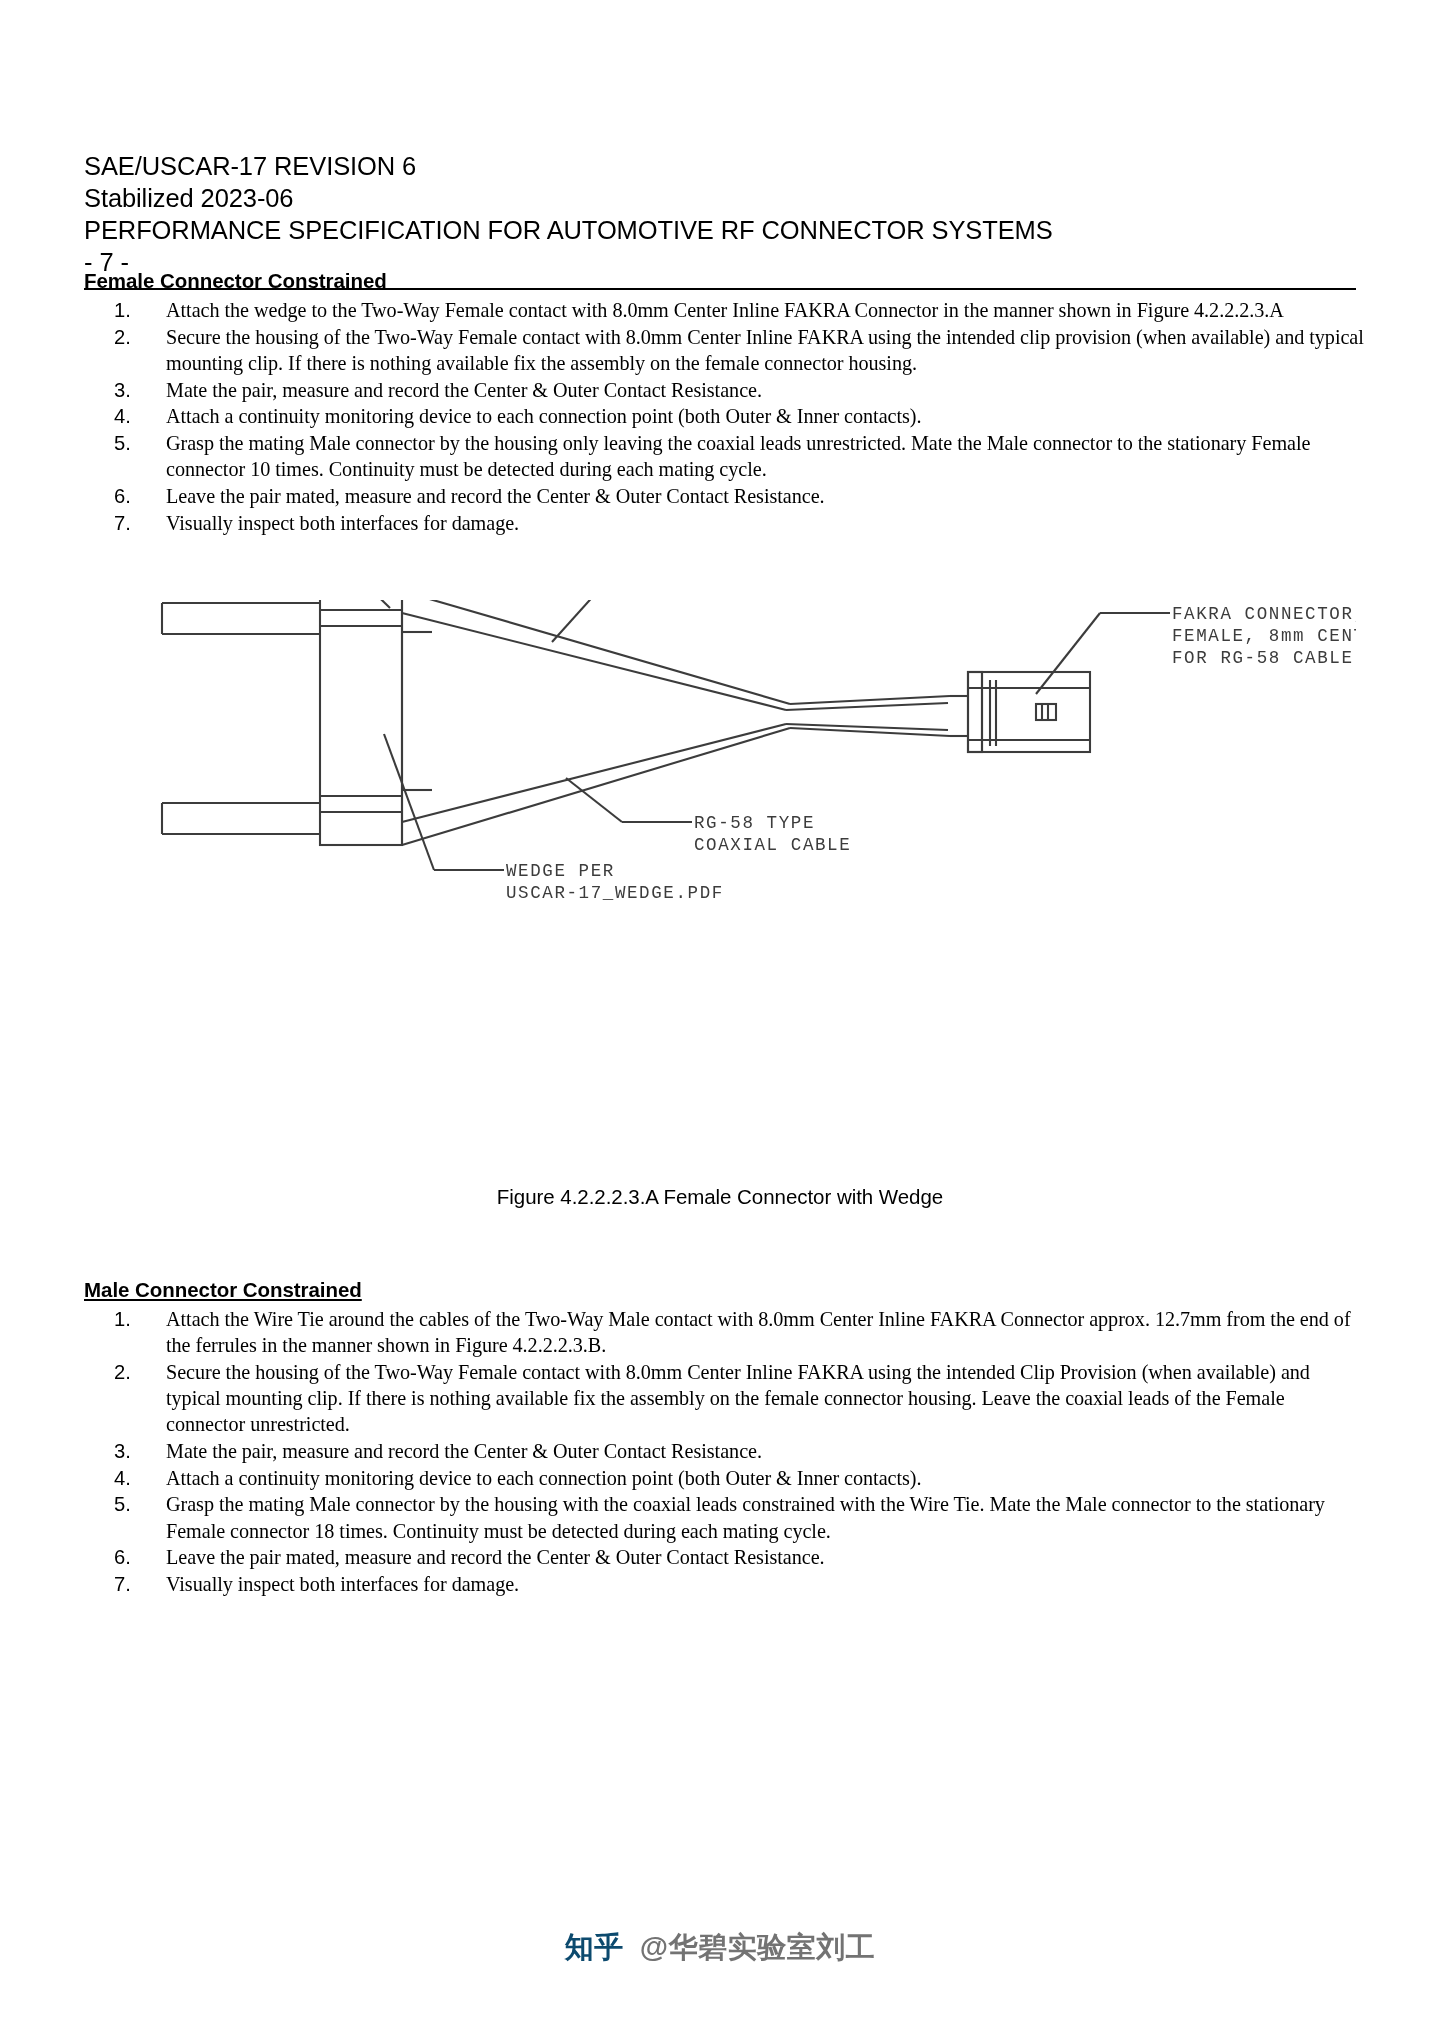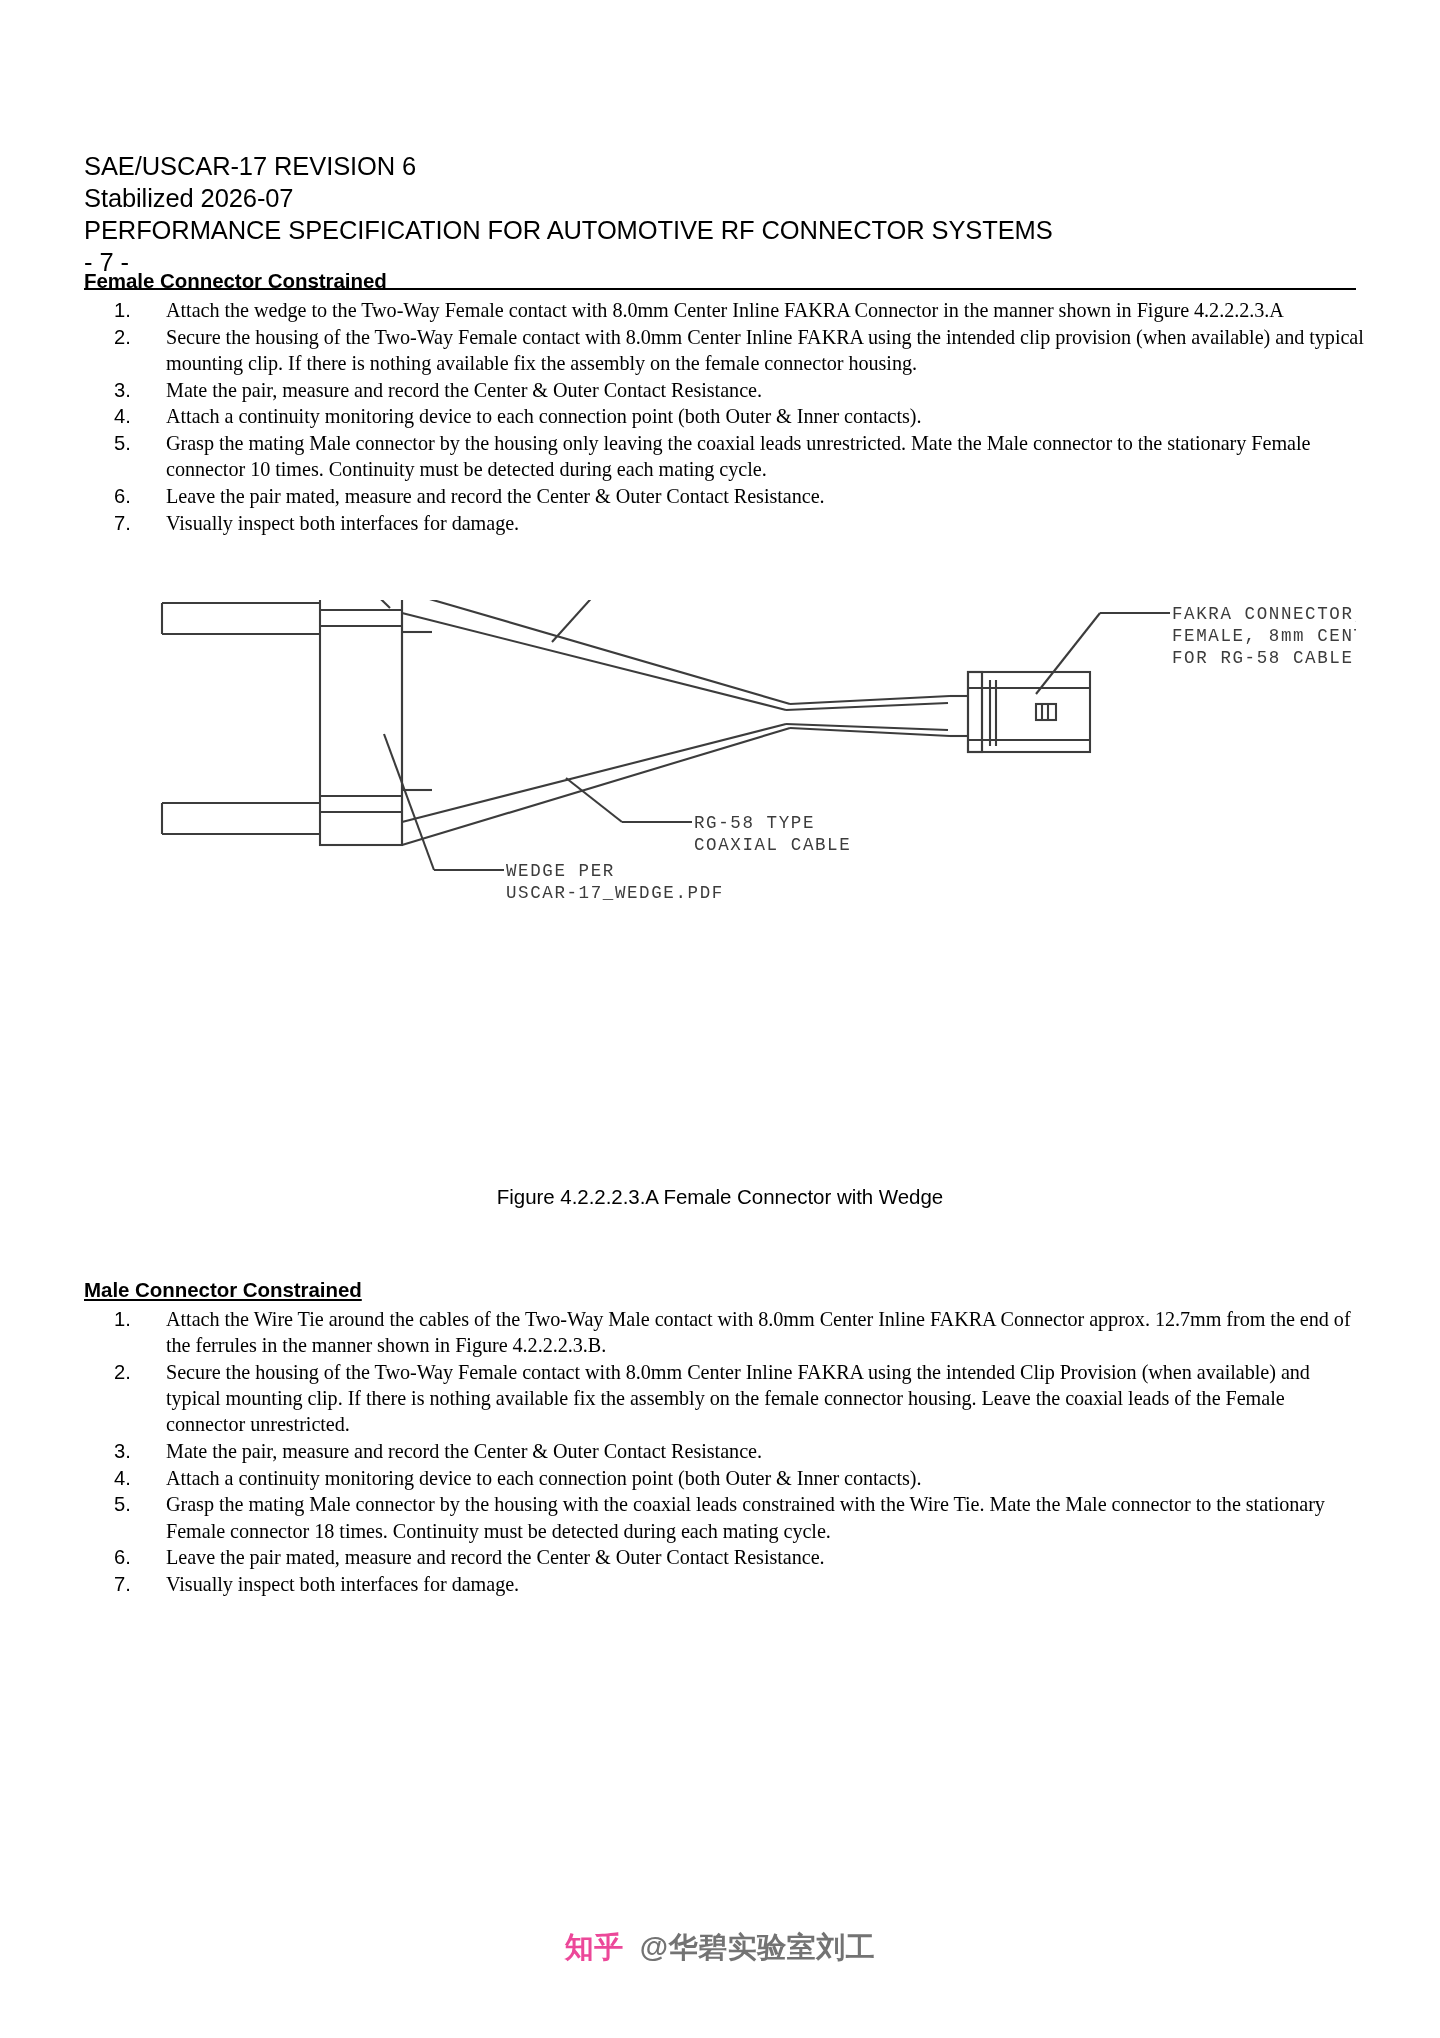--- a/index.html
+++ b/index.html
@@ -121,36 +121,36 @@
     top: 1928px;
     width: 1440px;
     text-align: center;
     font-size: 29px;
     font-weight: bold;
     color: #7a7a7a;
     letter-spacing: 0.5px;
     white-space: nowrap;
   }
   .watermark .wm-logo {
-    color: #ec4899;
+    color: #0c4a6e;
     margin-right: 16px;
   }
   .watermark .wm-handle {
     color: #737373;
   }
 </style>
 </head>
 <body>
 
 <div class="page">
 
   <div class="header">
     <div class="header-row first">
       <span class="header-left">SAE/USCAR-17 REVISION 6</span>
-      <span class="header-right">Stabilized 2026-07</span>
+      <span class="header-right">Stabilized 2023-06</span>
     </div>
     <div class="header-row second">
       <span class="header-left">PERFORMANCE SPECIFICATION FOR AUTOMOTIVE RF CONNECTOR SYSTEMS</span>
       <span class="header-right">- 7 -</span>
     </div>
   </div>
 
   <div class="section-heading" id="sec-female">Female Connector Constrained</div>
 
   <ol class="steps" id="list-female">

